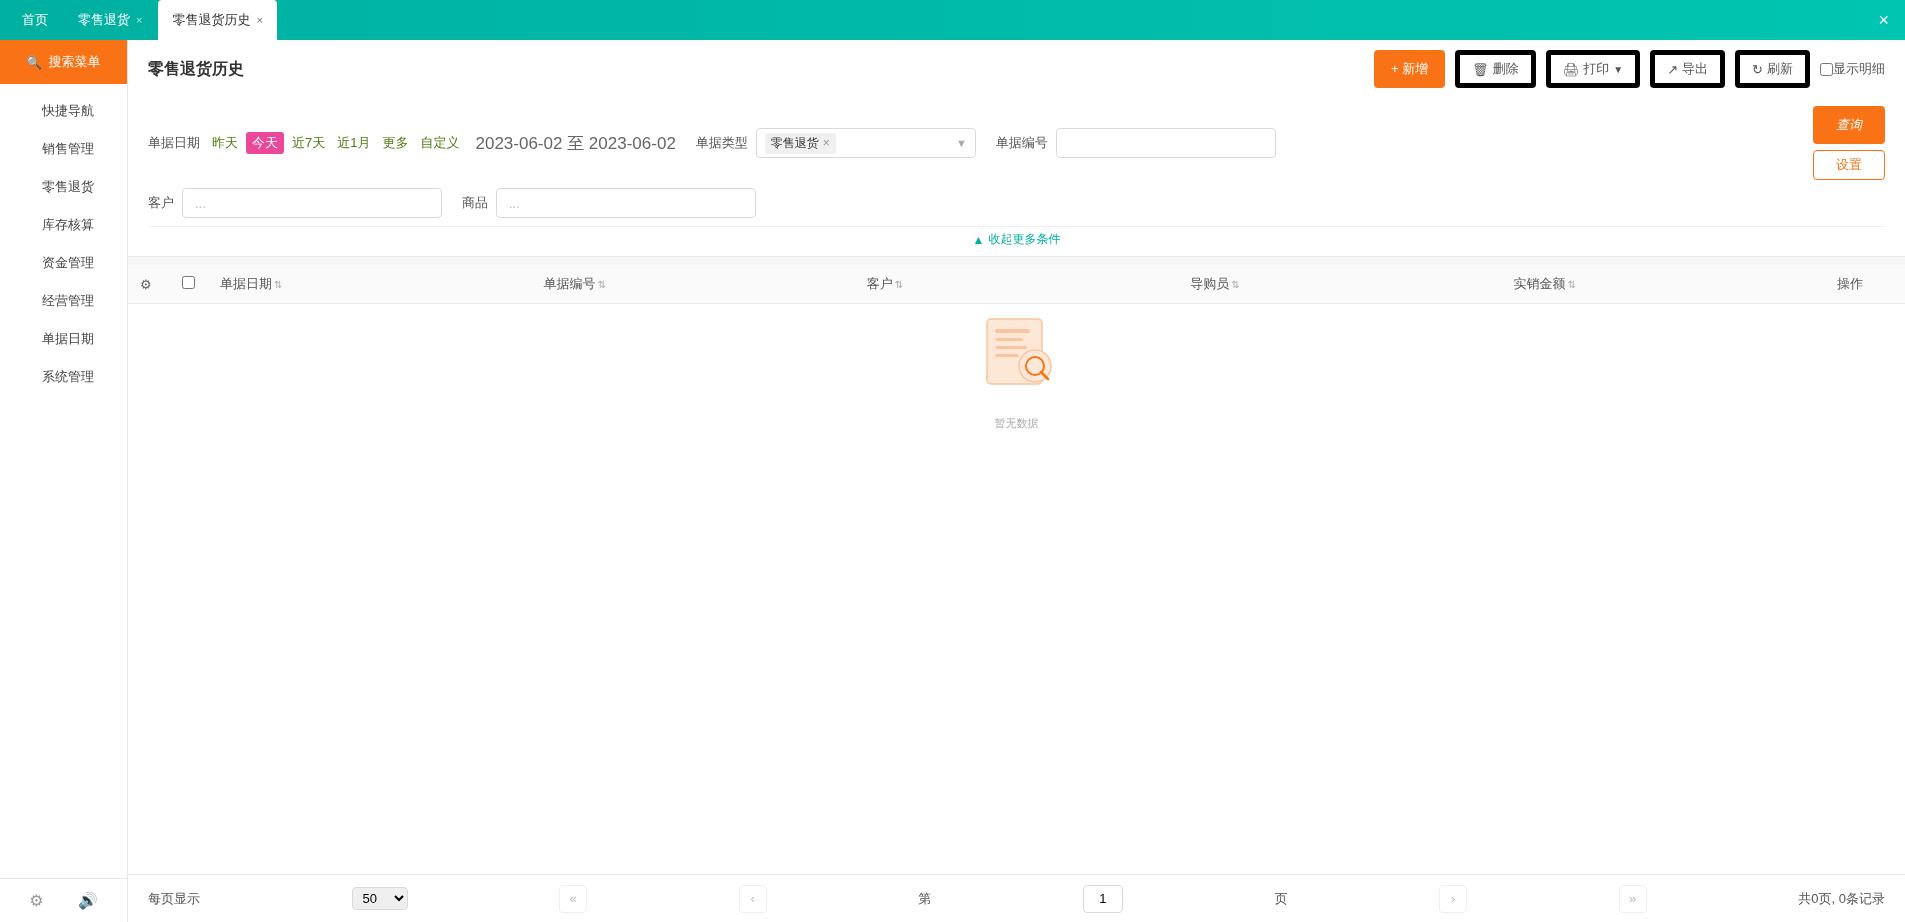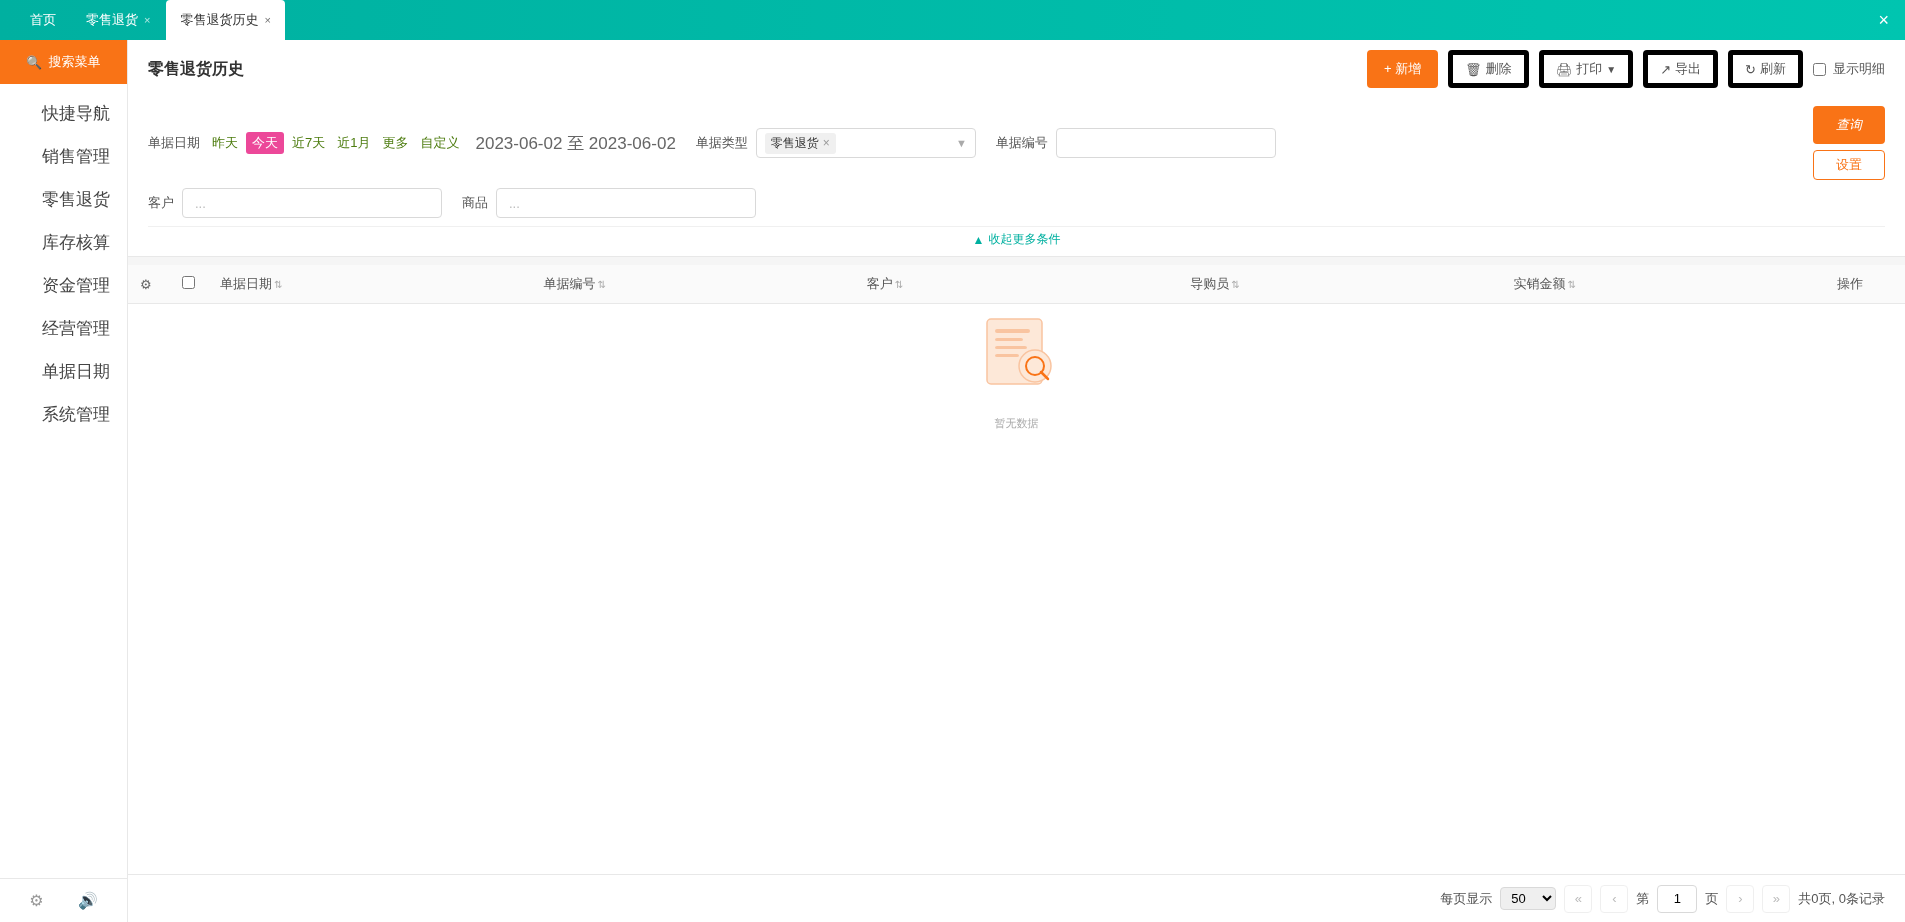--- a/index.html
+++ b/index.html
@@ -4,21 +4,21 @@
   <style>
     * { margin: 0; padding: 0; box-sizing: border-box; }
     body { font-family: "Microsoft YaHei", "PingFang SC", sans-serif; font-size: 13px; background: #f5f5f5; color: #333; width: 1905px; height: 922px; overflow: hidden; }
 
     
     .top-bar {
       height: 40px;
       background: linear-gradient(90deg, #00b0a0 0%, #00c5b0 100%);
       display: flex;
       align-items: center;
-      padding: 0 0 0 16px;
+      padding: 0 0 0 8px;
       position: fixed;
       top: 0; left: 0; right: 0;
       z-index: 100;
       justify-content: space-between;
     }
     .top-bar-tabs {
       display: flex;
       align-items: center;
       flex: 1;
       height: 100%;
@@ -80,21 +80,21 @@
       overflow-y: auto;
       padding: 8px 0;
     }
     .sidebar-item {
       display: flex;
       align-items: center;
       gap: 8px;
       padding: 10px 16px;
       cursor: pointer;
       color: #444;
-      font-size: 17px;
+      font-size: 13px;
     }
     .sidebar-item .icon {
       width: 18px;
       height: 18px;
       display: flex;
       align-items: center;
       justify-content: center;
       font-size: 16px;
       color: #00b0a0;
     }
@@ -164,21 +164,21 @@
       border-color: #f97316;
     }
     .btn-setting {
       background: #fff;
       color: #f97316;
       border: 1px solid #f97316;
     }
     .display-toggle {
       display: flex;
       align-items: center;
-      gap: 7px;
+      gap: 0;
       font-size: 13px;
       color: #555;
       cursor: pointer;
     }
     .display-toggle input[type=checkbox] { cursor: pointer; }
 
     
     .filter-area {
       padding: 10px 0 4px 0;
     }
@@ -333,21 +333,21 @@
       color: #aaa;
       font-size: 11px;
     }
 
     
     .pagination {
       height: 48px;
       border-top: 1px solid #e8e8e8;
       display: flex;
       align-items: center;
-      justify-content: flex-end;
+      justify-content: space-between;
       padding: 0 20px;
       gap: 8px;
       background: #fff;
       font-size: 13px;
       color: #555;
     }
     .pagination-select {
       border: 1px solid #d9d9d9;
       border-radius: 4px;
       padding: 2px 6px;

